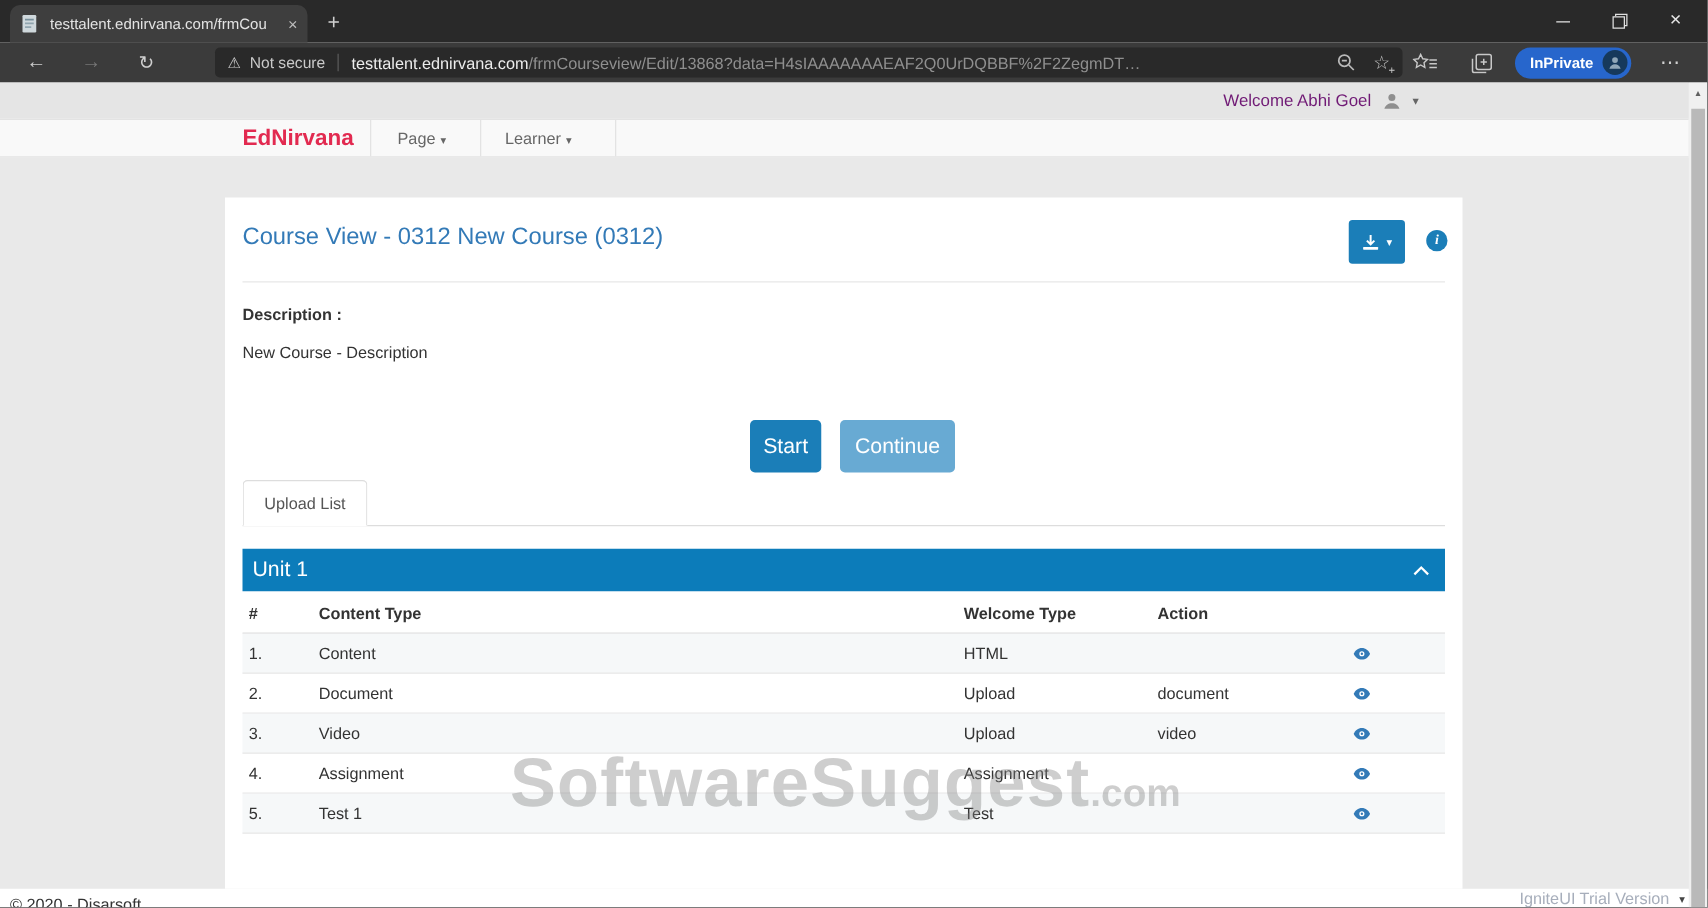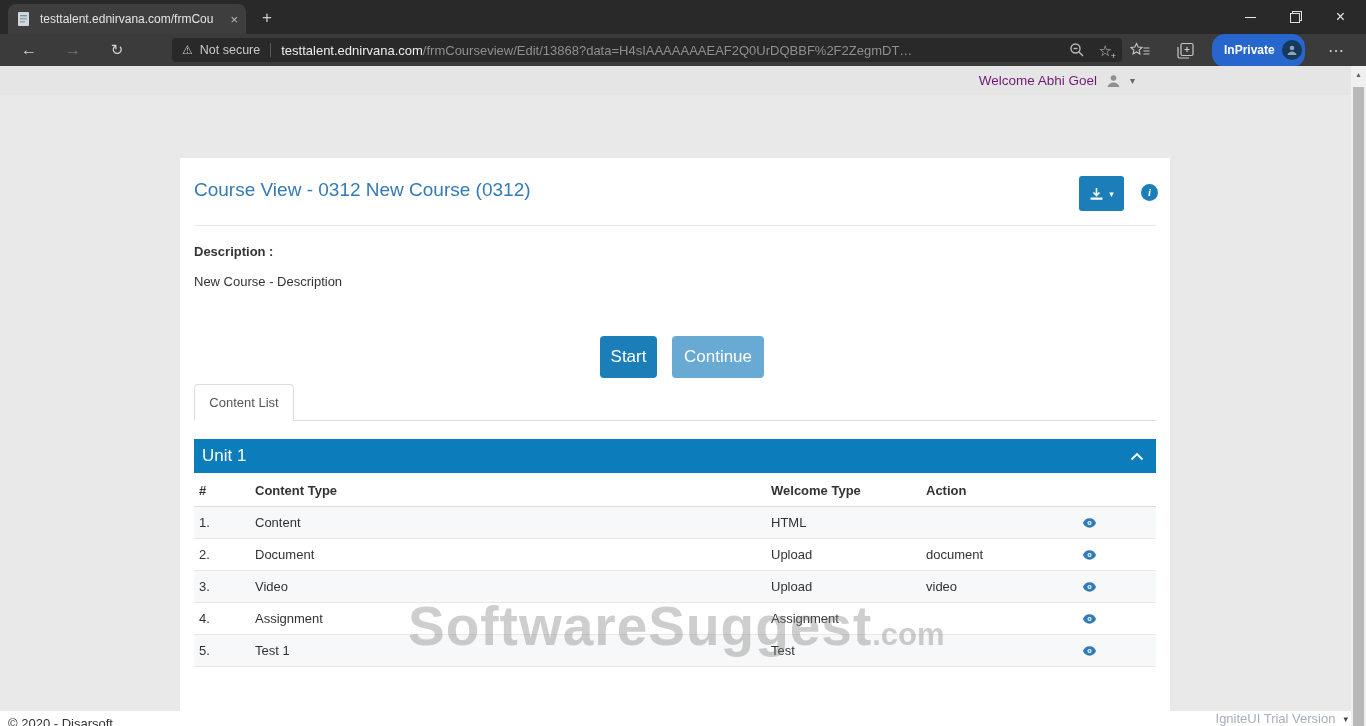--- a/index.html
+++ b/index.html
@@ -28,21 +28,21 @@
   .warn { color:#c9c9c9; font-size:12px; margin-right:7px; }
   .notsecure { color:#c9c9c9; font-size:12.5px; white-space:nowrap; }
   .url-sep { width:1px; height:14px; background:#5a5a5a; margin:0 10px; }
   .url-text { font-size:13px; white-space:nowrap; overflow:hidden; flex:1; }
   .url-domain { color:#ededed; }
   .url-path { color:#8f8f8f; }
   .urlbar-icons { display:flex; align-items:center; gap:14px; margin-left:12px; }
   .chrome-right { position:absolute; top:0; height:32px; display:flex; align-items:center; }
   .star-wrap { position:relative; font-size:15px; color:#c8c8c8; line-height:1; }
   .star-plus { position:absolute; right:-4px; bottom:-3px; font-size:9px; color:#c8c8c8; }
-  .inprivate { display:flex; align-items:center; gap:7px; height:33px; background:#2766cc; border-radius:13px; padding:0 3px 0 12px; }
+  .inprivate { display:flex; align-items:center; gap:7px; height:25px; background:#2766cc; border-radius:13px; padding:0 3px 0 12px; }
   .inprivate-label { color:#fff; font-size:12px; font-weight:bold; }
   .avatar-circle { width:20px; height:20px; border-radius:50%; background:#16395c; display:flex; align-items:center; justify-content:center; }
   .more-ico { color:#d0d0d0; font-size:16px; }
 
   
   .welcome-strip { position:absolute; left:0; top:66px; width:1351px; height:29px; background:#e5e5e5; display:flex; align-items:center; justify-content:flex-end; padding-right:216px; gap:9px; }
   .welcome-text { color:#701a75; font-size:13.5px; }
   .welcome-caret { color:#666; font-size:10px; }
 
   .site-nav { position:absolute; left:0; top:95px; width:1351px; height:31px; background:#f9f9f9; border-top:1px solid #e3e3e3; border-bottom:1px solid #e3e3e3; }
@@ -168,20 +168,28 @@
 
   <div class="welcome-strip">
     <span class="welcome-text">Welcome Abhi Goel</span>
     <svg width="15" height="14" viewBox="0 0 15 14">
       <circle cx="7.5" cy="4" r="2.8" fill="#8f8f8f"></circle>
       <path d="M1.5 13c.7-3 3.2-4.5 6-4.5s5.3 1.5 6 4.5z" fill="#8f8f8f"></path>
     </svg>
     <span class="welcome-caret">▾</span>
   </div>
 
+  <div class="site-nav">
+    <span class="brand">EdNirvana</span>
+    <span class="nav-divider" style="left:296px;"></span>
+    <span class="site-nav-item" style="left:318px;"><span>Page</span><span class="caret">▾</span></span>
+    <span class="nav-divider" style="left:384px;"></span>
+    <span class="site-nav-item" style="left:404px;"><span>Learner</span><span class="caret">▾</span></span>
+    <span class="nav-divider" style="left:492px;"></span>
+  </div>
 
   <div class="card">
     <div class="course-title">Course View - 0312 New Course (0312)</div>
 
     <div class="dl-btn">
       <svg width="15" height="14" viewBox="0 0 15 14">
         <path d="M7.5 1v7M4.5 5.5L7.5 8.5l3-3" fill="none" stroke="#fff" stroke-width="1.6"></path>
         <rect x="1.5" y="10.5" width="12" height="2.2" rx="0.5" fill="#fff"></rect>
       </svg>
       <span class="caret">▾</span>
@@ -189,21 +197,21 @@
     <div class="info-ico">i</div>
 
     <div class="card-divider"></div>
     <div class="desc-label">Description :</div>
     <div class="desc-text">New Course - Description</div>
 
     <button class="btn btn-start">Start</button>
     <button class="btn btn-continue">Continue</button>
 
     <div class="tabs-row">
-      <div class="tab-item">Content List</div>
+      <div class="tab-item">Upload List</div>
     </div>
 
     <div class="unit-header">
       <span class="unit-title">Unit 1</span>
       <svg width="14" height="9" viewBox="0 0 14 9">
         <path d="M1.5 7.5L7 2l5.5 5.5" fill="none" stroke="#fff" stroke-width="1.8"></path>
       </svg>
     </div>
 
     <div class="content-table">

